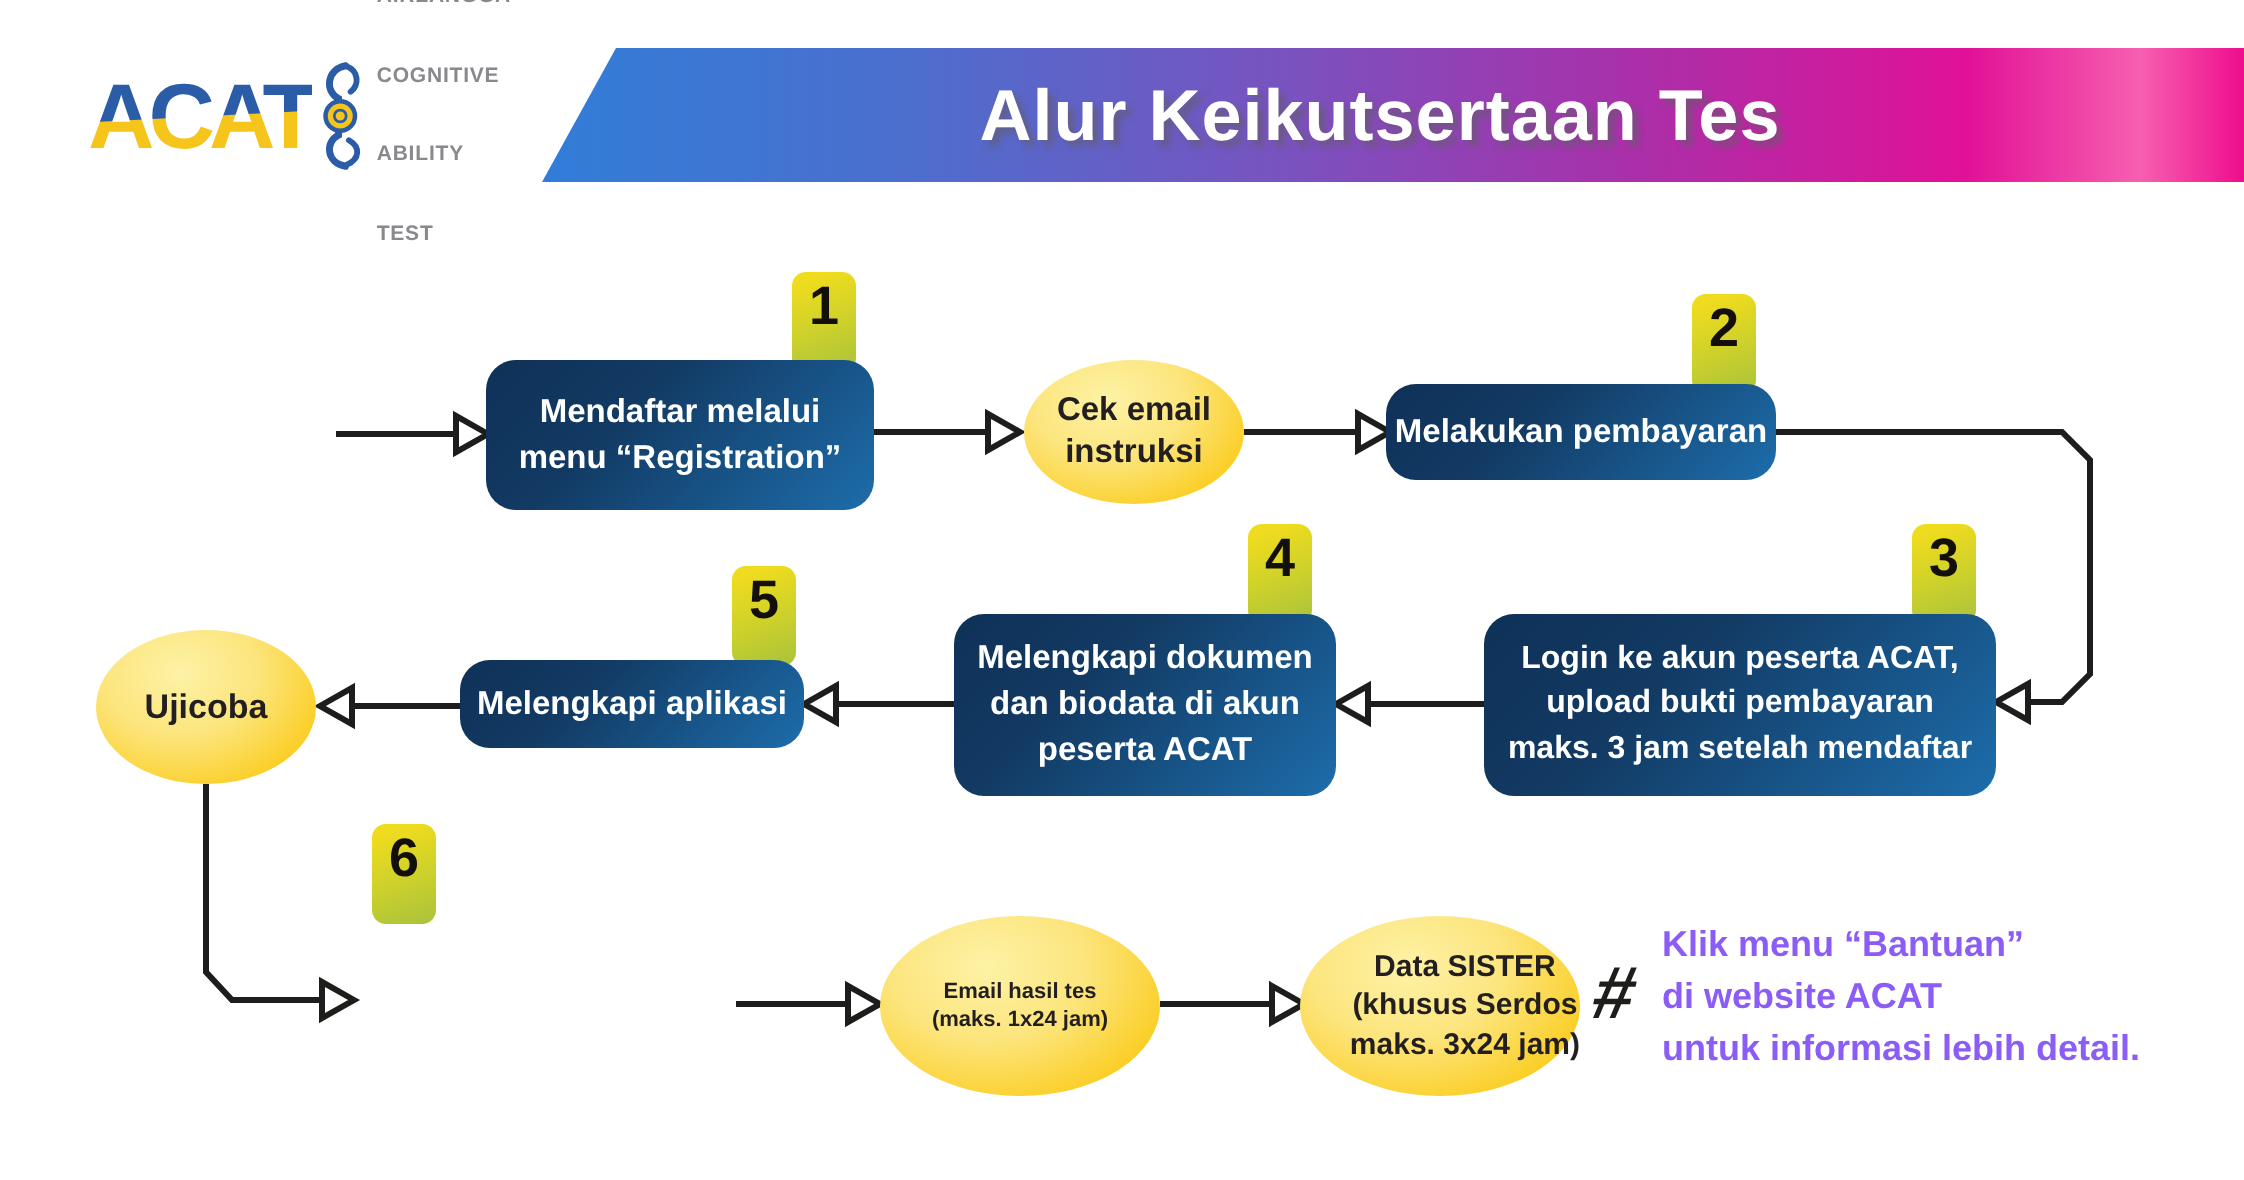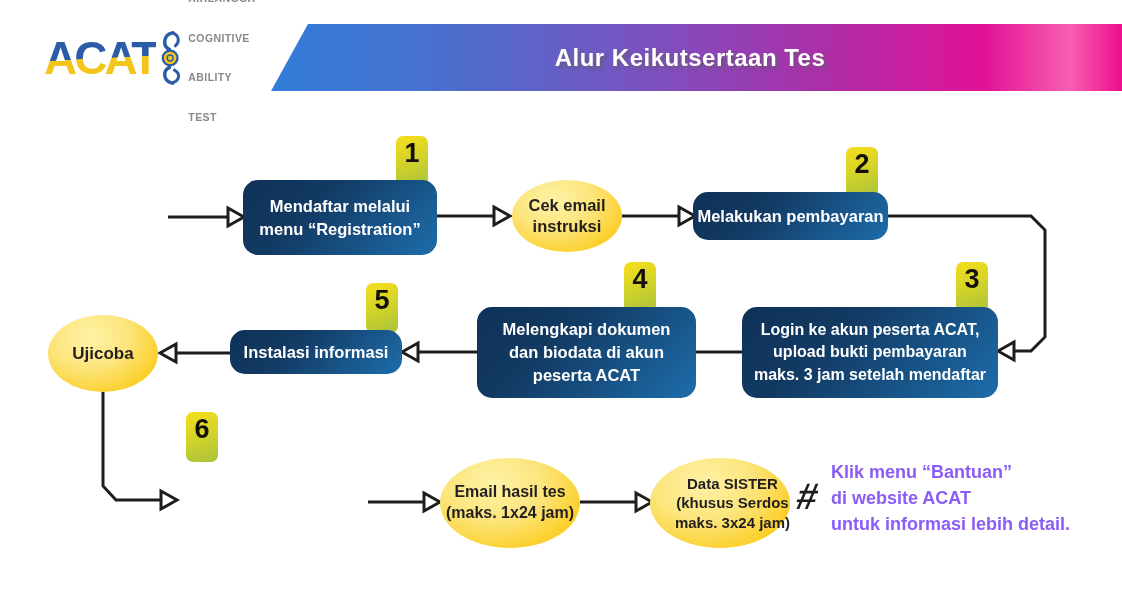--- a/index.html
+++ b/index.html
@@ -12,44 +12,44 @@
             background:linear-gradient(177deg,#2b5ca8 0%,#2b5ca8 50%,#f5c51c 51%,#f5c51c 100%);
             -webkit-background-clip:text;background-clip:text;color:transparent;}
   .caliper{margin:0 4px 0 2px;}
   .logo-sub{display:flex;flex-direction:column;color:#87898c;font-size:10.5px;
             line-height:11.5px;letter-spacing:.4px;font-weight:600;gap:28px;}
 
   .banner{position:absolute;left:258px;top:24px;width:864px;height:67px;
           clip-path:polygon(50px 0,100% 0,100% 100%,13px 100%);
           background:linear-gradient(90deg,#2f7ed9 0%,#4b6fce 22%,#7a52bf 45%,#ab2fa9 65%,#e11197 84%,#f75fb0 94%,#ee0d8d 100%);
           display:flex;align-items:center;justify-content:center;}
-  .banner h1{margin:0;color:#ffffff;font-size:24px;font-weight:bold;letter-spacing:.5px;
+  .banner h1{margin:0;color:#ffffff;font-size:36px;font-weight:bold;letter-spacing:.5px;
              text-shadow:3px 3px 3px rgba(100,92,108,.65);}
 
   
   .node{position:absolute;display:flex;align-items:center;justify-content:center;
         text-align:center;z-index:3;}
   .n-label{white-space:pre-line;}
   .ellipse{border-radius:50%;
            background:radial-gradient(ellipse at 38% 28%,#fdf2a6 0%,#fce57d 40%,#fbca16 85%,#f8c314 100%);
            color:#231f20;font-weight:bold;}
   .box{border-radius:15px;
        background:linear-gradient(135deg,#0f3158 0%,#123a63 35%,#1d6dab 100%);
        color:#ffffff;font-weight:bold;font-size:16.5px;line-height:1.38;}
 
   .n-e1{left:57px;top:181px;width:112px;height:72px;font-size:16.5px;line-height:1.25;}
   .n-b1{left:243px;top:180px;width:194px;height:75px;}
   .n-e2{left:512px;top:180px;width:110px;height:72px;font-size:16.5px;line-height:1.25;}
   .n-b2{left:693px;top:192px;width:195px;height:48px;}
   .n-b3{left:742px;top:307px;width:256px;height:91px;font-size:16px;}
-  .n-b4{left:477px;top:307px;width:219px;height:91px;align-items:center;}
+  .n-b4{left:477px;top:307px;width:191px;height:91px;align-items:center;}
   .n-b5{left:230px;top:330px;width:172px;height:44px;}
   .n-e3{left:48px;top:315px;width:110px;height:77px;font-size:17px;}
   .n-b6{left:177px;top:458px;width:191px;height:89px;}
-  .n-e4{left:440px;top:458px;width:140px;height:90px;font-size:16px;line-height:1.3;}
+  .n-e4{left:440px;top:458px;width:140px;height:90px;font-size:11px;line-height:1.3;}
   .n-e5{left:650px;top:458px;width:140px;height:90px;font-size:15px;line-height:1.3;justify-content:flex-end;}
 
   
   .badge{position:absolute;width:32px;height:50px;border-radius:7px;z-index:2;
          background:linear-gradient(160deg,#f0dc1e 10%,#cdd12b 55%,#a9c23c 100%);
          display:flex;justify-content:center;color:#13100b;
          font-size:27px;font-weight:bold;padding-top:2px;box-sizing:border-box;}
   .g1{left:396px;top:136px;}
   .g2{left:846px;top:147px;}
   .g3{left:956px;top:262px;}
@@ -152,21 +152,21 @@
     <span class="n-label">Login ke akun peserta ACAT,
 upload bukti pembayaran
 maks. 3 jam setelah mendaftar</span>
   </div>
   <div class="node box n-b4">
     <span class="n-label">Melengkapi dokumen
 dan biodata di akun
 peserta ACAT</span>
   </div>
   <div class="node box n-b5">
-    <span class="n-label">Instalasi informasi</span>
+    <span class="n-label">Melengkapi aplikasi</span>
   </div>
   <div class="node ellipse n-e3">
     <span class="n-label">Ujicoba</span>
   </div>
   <div class="node ellipse n-e4">
     <span class="n-label">Email hasil tes
 (maks. 1x24 jam)</span>
   </div>
   <div class="node ellipse n-e5">
     <span class="n-label">Data SISTER

